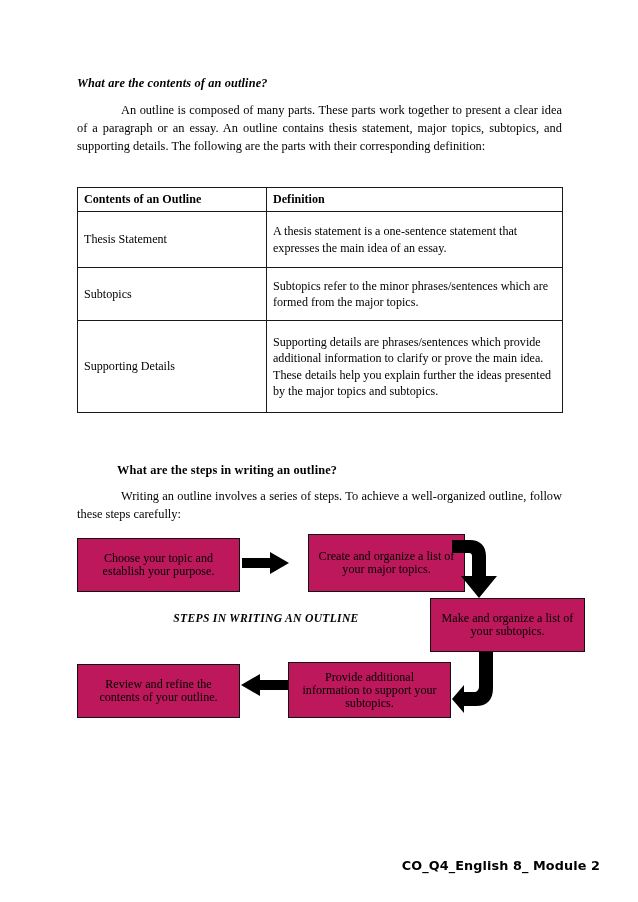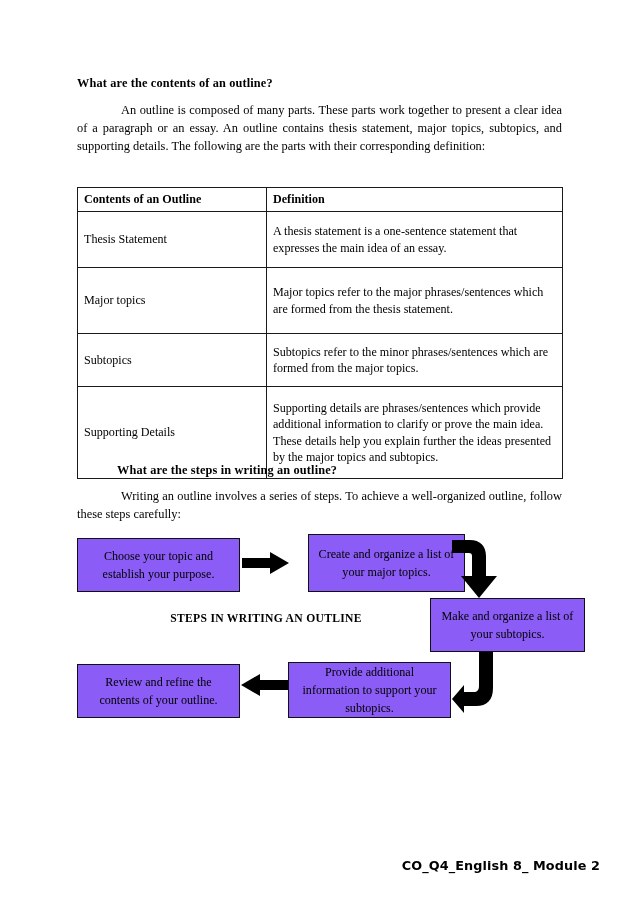--- a/index.html
+++ b/index.html
@@ -25,21 +25,21 @@
 
   
   .sec-heading {
     position: absolute;
     left: 77px;
     font-size: 12.3px;
     font-weight: bold;
     letter-spacing: 0.15px;
     white-space: nowrap;
   }
-  #heading-contents { top: 76px; }
+  #heading-contents { top: 76px; font-style: italic; }
   #heading-steps    { top: 463px; padding-left: 40px; }
 
   .body-para {
     position: absolute;
     left: 77px;
     width: 485px;
     font-size: 12.4px;
     line-height: 18.2px;
     text-align: justify;
     text-indent: 44px;
@@ -82,46 +82,47 @@
     position: absolute;
     left: 0;
     top: 0;
     width: 638px;
     height: 902px;
     pointer-events: none;
   }
   .fbox {
     position: absolute;
     border: 1.4px solid #111111;
-    background: #8b5cf6;
+    background: #be185d;
     display: flex;
     align-items: center;
     justify-content: center;
     text-align: center;
     font-size: 12.1px;
-    line-height: 18px;
+    line-height: 13px;
     padding: 2px 8px;
     box-sizing: border-box;
   }
   #fbox-1 { left: 77px;  top: 538px; width: 163px; height: 54px; }
   #fbox-2 { left: 308px; top: 534px; width: 157px; height: 58px; }
   #fbox-3 { left: 406px; top: 598px; width: 155px; height: 54px; margin-left: 24px; }
   #fbox-4 { left: 288px; top: 662px; width: 163px; height: 56px; }
   #fbox-5 { left: 77px;  top: 664px; width: 163px; height: 54px; }
 
   #flow-title {
     position: absolute;
     left: 160px;
     top: 612px;
     width: 212px;
     text-align: center;
     font-size: 11.6px;
     font-weight: bold;
     letter-spacing: 0.3px;
     white-space: nowrap;
+    font-style: italic;
   }
 
   .arrow-svg {
     position: absolute;
   }
   #arrow-right-1 { left: 242px; top: 552px; }
   #arrow-left-1  { left: 240px; top: 674px; }
   #arrow-elbow-down { left: 452px; top: 538px; }
   #arrow-elbow-left { left: 452px; top: 652px; }
 
@@ -160,24 +161,20 @@
         <col class="col-def">
     </colgroup>
     <tbody>
       <tr class="row-h">
         <th>Contents of an Outline</th>
         <th>Definition</th>
       </tr>
       <tr class="row-1">
         <td>Thesis Statement</td>
         <td>A thesis statement is a one-sentence statement that expresses the main idea of an essay.</td>
-      </tr>
-      <tr class="row-2">
-        <td>Major topics</td>
-        <td>Major topics refer to the major phrases/sentences which are formed from the thesis statement.</td>
       </tr>
       <tr class="row-3">
         <td>Subtopics</td>
         <td>Subtopics refer to the minor phrases/sentences which are formed from the major topics.</td>
       </tr>
       <tr class="row-4">
         <td>Supporting Details</td>
         <td>Supporting details are phrases/sentences which provide additional information to clarify or prove the main idea. These details help you explain further the ideas presented by the major topics and subtopics.</td>
       </tr>
     </tbody>

